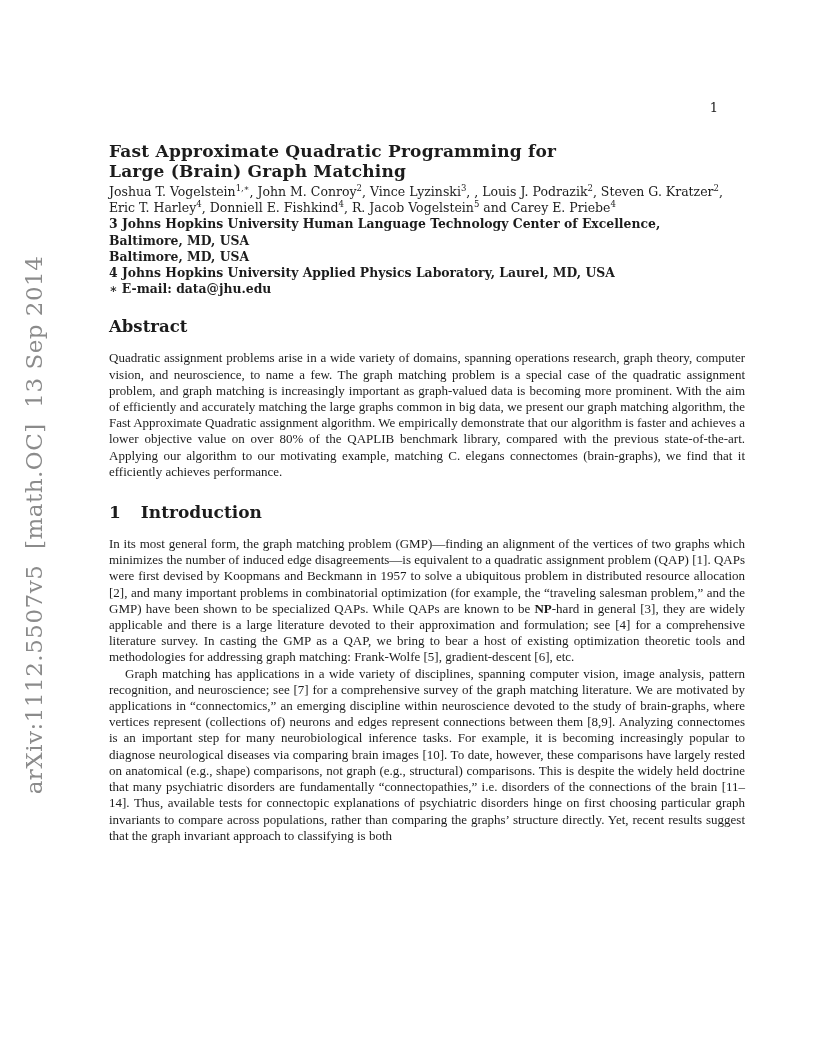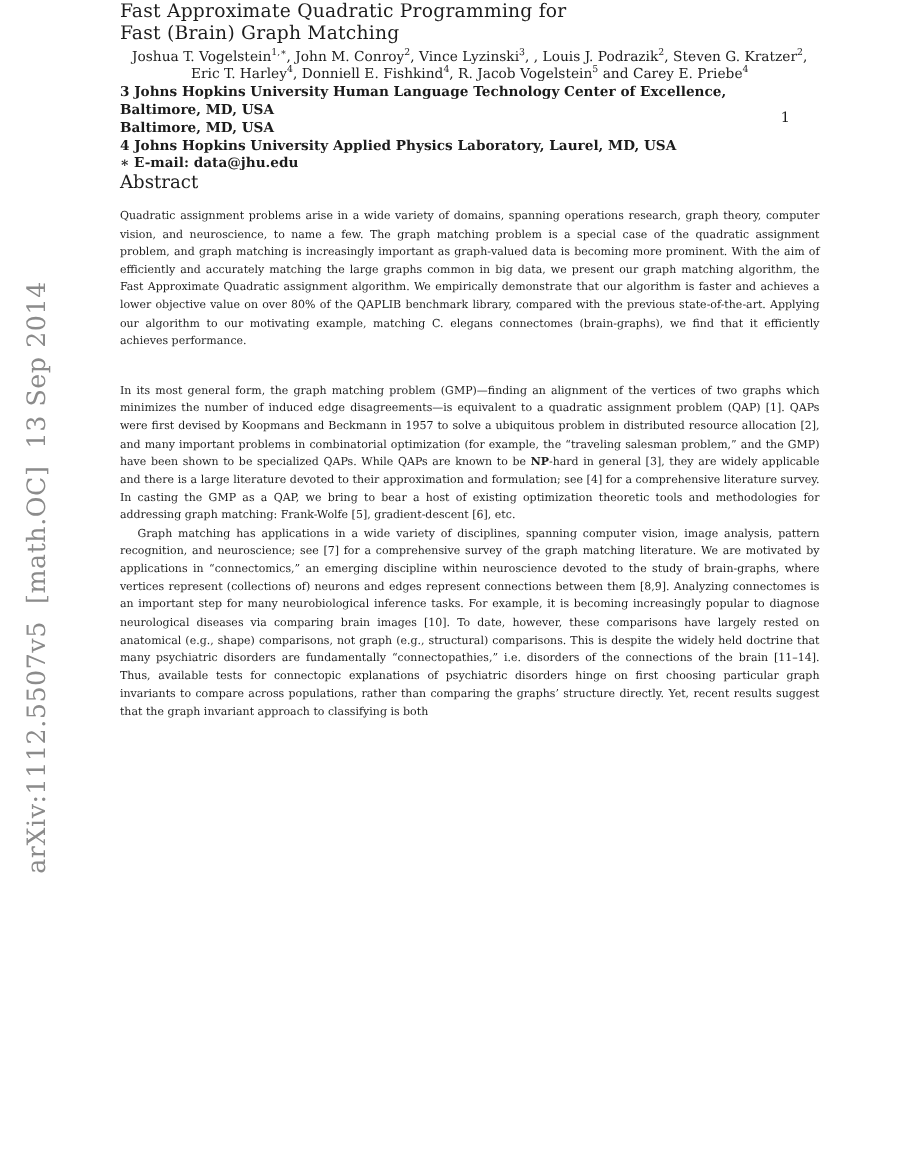--- a/index.html
+++ b/index.html
@@ -29,99 +29,104 @@
     font-size:13px;
     line-height:16px;
   }
   .content{
     position:absolute;
     left:109px;
     top:0;
     width:636px;
   }
   .title{
+    margin-top:141px;
     font-size:17px;
     line-height:20px;
-    font-weight:normal;
+    font-weight:bold;
     letter-spacing:0.2px;
   }
   .authors{
     margin-top:3px;
     font-size:12.5px;
     line-height:16.2px;
-    text-align:center;
   }
   .authors sup, .para sup{
     font-size:68%;
     line-height:0;
   }
   .affiliations{
     font-size:12.4px;
     line-height:16.2px;
     font-weight:bold;
   }
   .abstract-heading{
+    margin-top:20px;
     font-size:16.5px;
     line-height:20px;
-    font-weight:normal;
+    font-weight:bold;
   }
   .abstract-body{
     margin-top:13px;
   }
   .para{
-    font-size:10px;
+    font-size:13px;
     line-height:16.2px;
     text-align:justify;
+    font-family:Liberation Serif, serif;
   }
   .section-heading{
     margin-top:21px;
     font-size:17px;
     line-height:22px;
     font-weight:bold;
   }
   .section-number{
     display:inline-block;
     margin-right:20px;
   }
   .para1{
-    margin-top:29px;
+    margin-top:13px;
   }
   .para2{
     text-indent:16px;
   }
 </style>
 </head>
 <body>
 
 <div class="page">
 
   <div class="arxiv-watermark" style="color: rgb(139, 139, 139);">arXiv:1112.5507v5  [math.OC]  13 Sep 2014</div>
 
   <div class="page-number">1</div>
 
   <div class="content">
 
     <div class="title">
       <div>Fast Approximate Quadratic Programming for</div>
-      <div>Fast (Brain) Graph Matching</div>
+      <div>Large (Brain) Graph Matching</div>
     </div>
 
     <div class="authors"><span>Joshua T. Vogelstein</span><sup>1,∗</sup><span>, John M. Conroy</span><sup>2</sup><span>, Vince Lyzinski</span><sup>3</sup><span>, , Louis J. Podrazik</span><sup>2</sup><span>, Steven G. Kratzer</span><sup>2</sup><span>, Eric T. Harley</span><sup>4</sup><span>, Donniell E. Fishkind</span><sup>4</sup><span>, R. Jacob Vogelstein</span><sup>5</sup><span> and Carey E. Priebe</span><sup>4</sup></div>
 
     <div class="affiliations">
       <div>3 Johns Hopkins University Human Language Technology Center of Excellence,</div>
       <div>Baltimore, MD, USA</div>
       <div>Baltimore, MD, USA</div>
       <div>4 Johns Hopkins University Applied Physics Laboratory, Laurel, MD, USA</div>
       <div>∗ E-mail: data@jhu.edu</div>
     </div>
 
     <div class="abstract-heading">Abstract</div>
 
     <div class="para abstract-body">Quadratic assignment problems arise in a wide variety of domains, spanning operations research, graph theory, computer vision, and neuroscience, to name a few. The graph matching problem is a special case of the quadratic assignment problem, and graph matching is increasingly important as graph-valued data is becoming more prominent. With the aim of efficiently and accurately matching the large graphs common in big data, we present our graph matching algorithm, the Fast Approximate Quadratic assignment algorithm. We empirically demonstrate that our algorithm is faster and achieves a lower objective value on over 80% of the QAPLIB benchmark library, compared with the previous state-of-the-art. Applying our algorithm to our motivating example, matching C. elegans connectomes (brain-graphs), we find that it efficiently achieves performance.</div>
 
+    <div class="section-heading">
+      <span class="section-number">1</span><span>Introduction</span>
+    </div>
 
     <div class="para para1"><span>In its most general form, the graph matching problem (GMP)—finding an alignment of the vertices of two graphs which minimizes the number of induced edge disagreements—is equivalent to a quadratic assignment problem (QAP) [1]. QAPs were first devised by Koopmans and Beckmann in 1957 to solve a ubiquitous problem in distributed resource allocation [2], and many important problems in combinatorial optimization (for example, the “traveling salesman problem,” and the GMP) have been shown to be specialized QAPs. While QAPs are known to be </span><span style="font-weight: bold;">NP</span><span>-hard in general [3], they are widely applicable and there is a large literature devoted to their approximation and formulation; see [4] for a comprehensive literature survey. In casting the GMP as a QAP, we bring to bear a host of existing optimization theoretic tools and methodologies for addressing graph matching: Frank-Wolfe [5], gradient-descent [6], etc.</span></div>
 
     <div class="para para2">Graph matching has applications in a wide variety of disciplines, spanning computer vision, image analysis, pattern recognition, and neuroscience; see [7] for a comprehensive survey of the graph matching literature. We are motivated by applications in “connectomics,” an emerging discipline within neuroscience devoted to the study of brain-graphs, where vertices represent (collections of) neurons and edges represent connections between them [8,9]. Analyzing connectomes is an important step for many neurobiological inference tasks. For example, it is becoming increasingly popular to diagnose neurological diseases via comparing brain images [10]. To date, however, these comparisons have largely rested on anatomical (e.g., shape) comparisons, not graph (e.g., structural) comparisons. This is despite the widely held doctrine that many psychiatric disorders are fundamentally “connectopathies,” i.e. disorders of the connections of the brain [11–14]. Thus, available tests for connectopic explanations of psychiatric disorders hinge on first choosing particular graph invariants to compare across populations, rather than comparing the graphs’ structure directly. Yet, recent results suggest that the graph invariant approach to classifying is both</div>
 
   </div>
 </div>
 
 </body></html>

